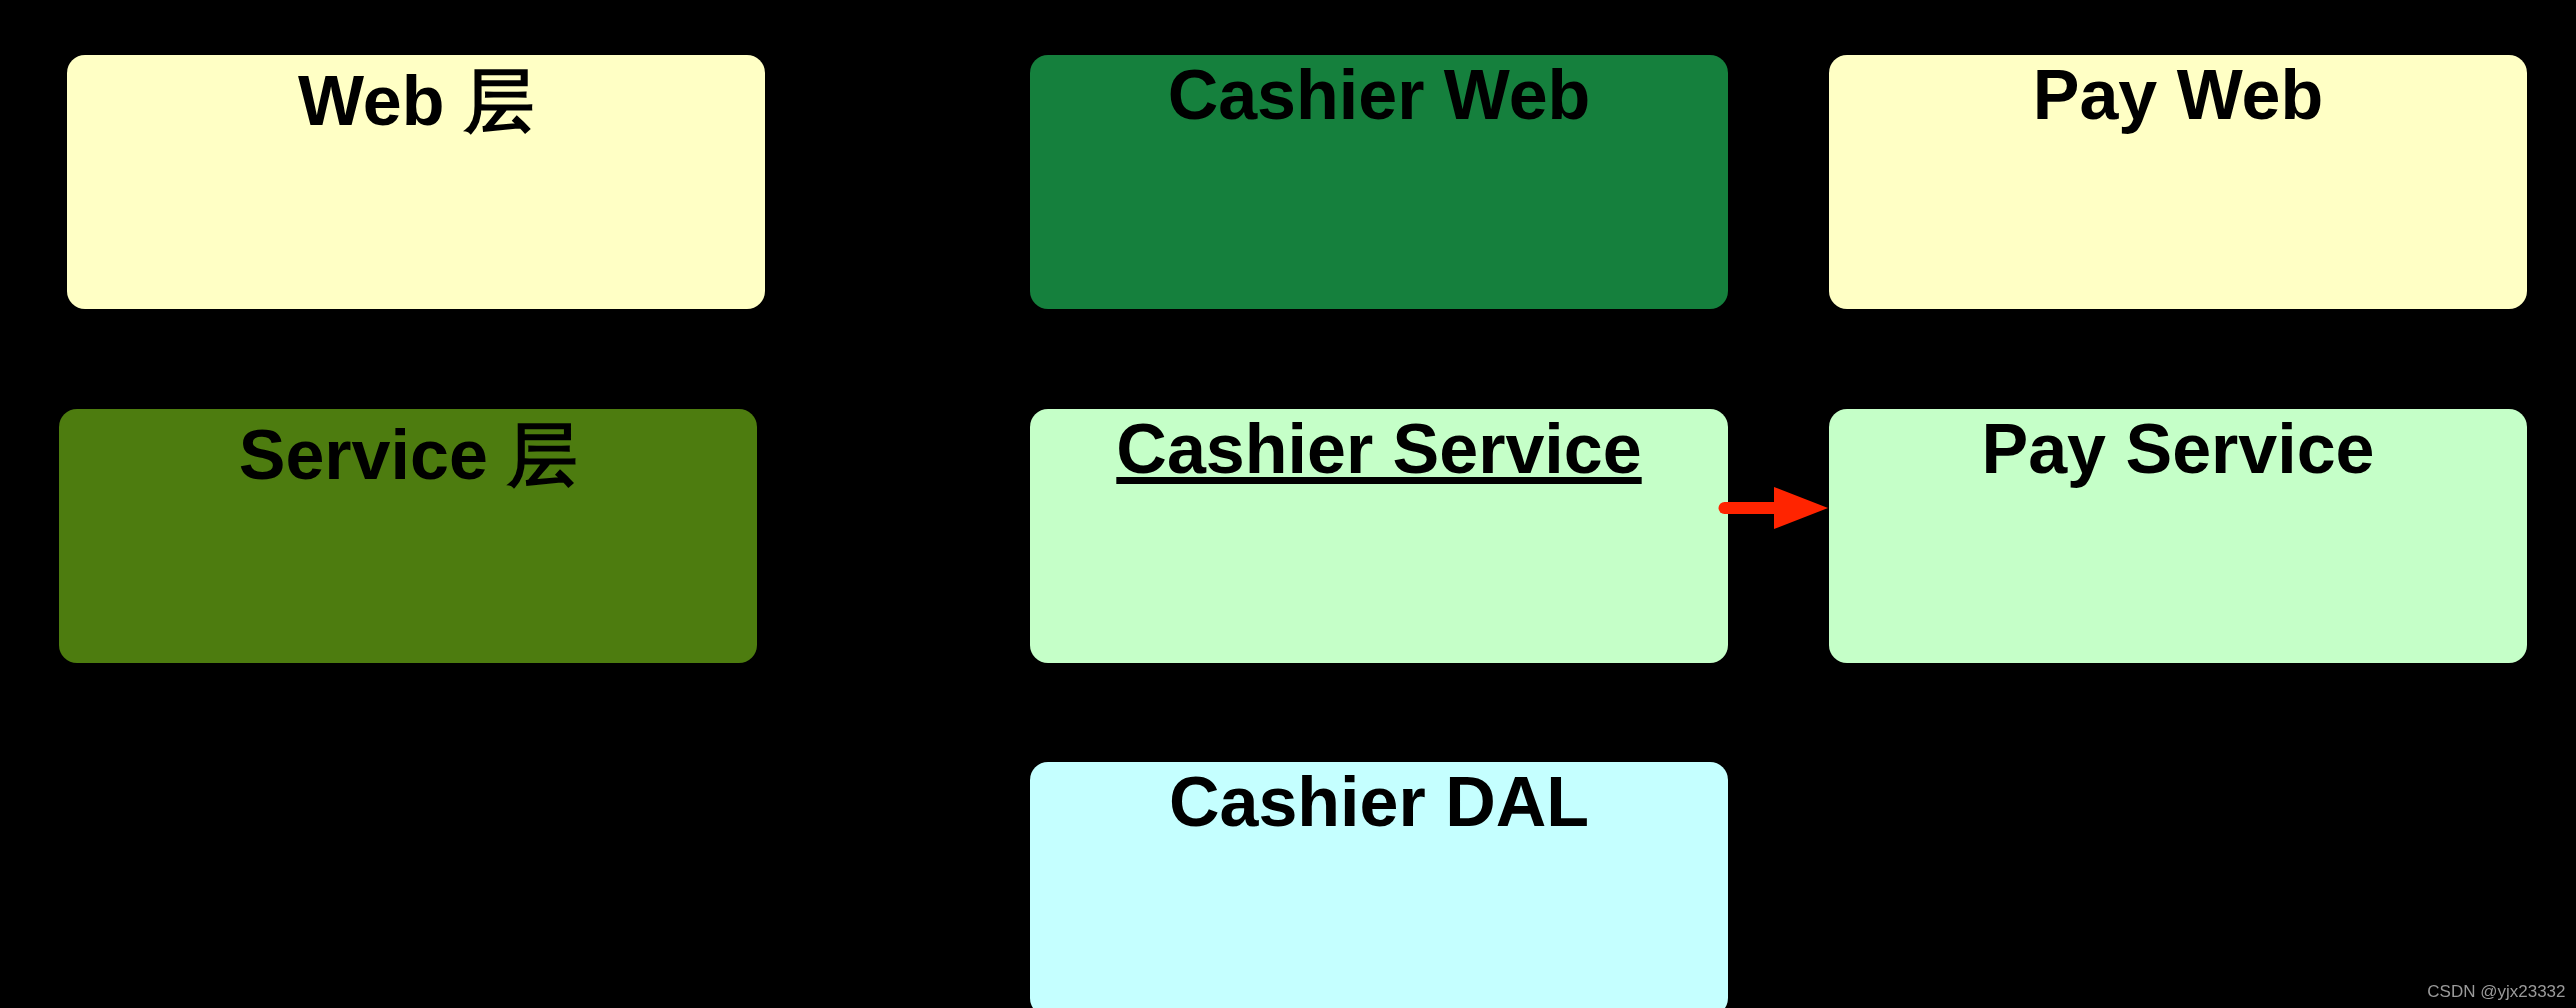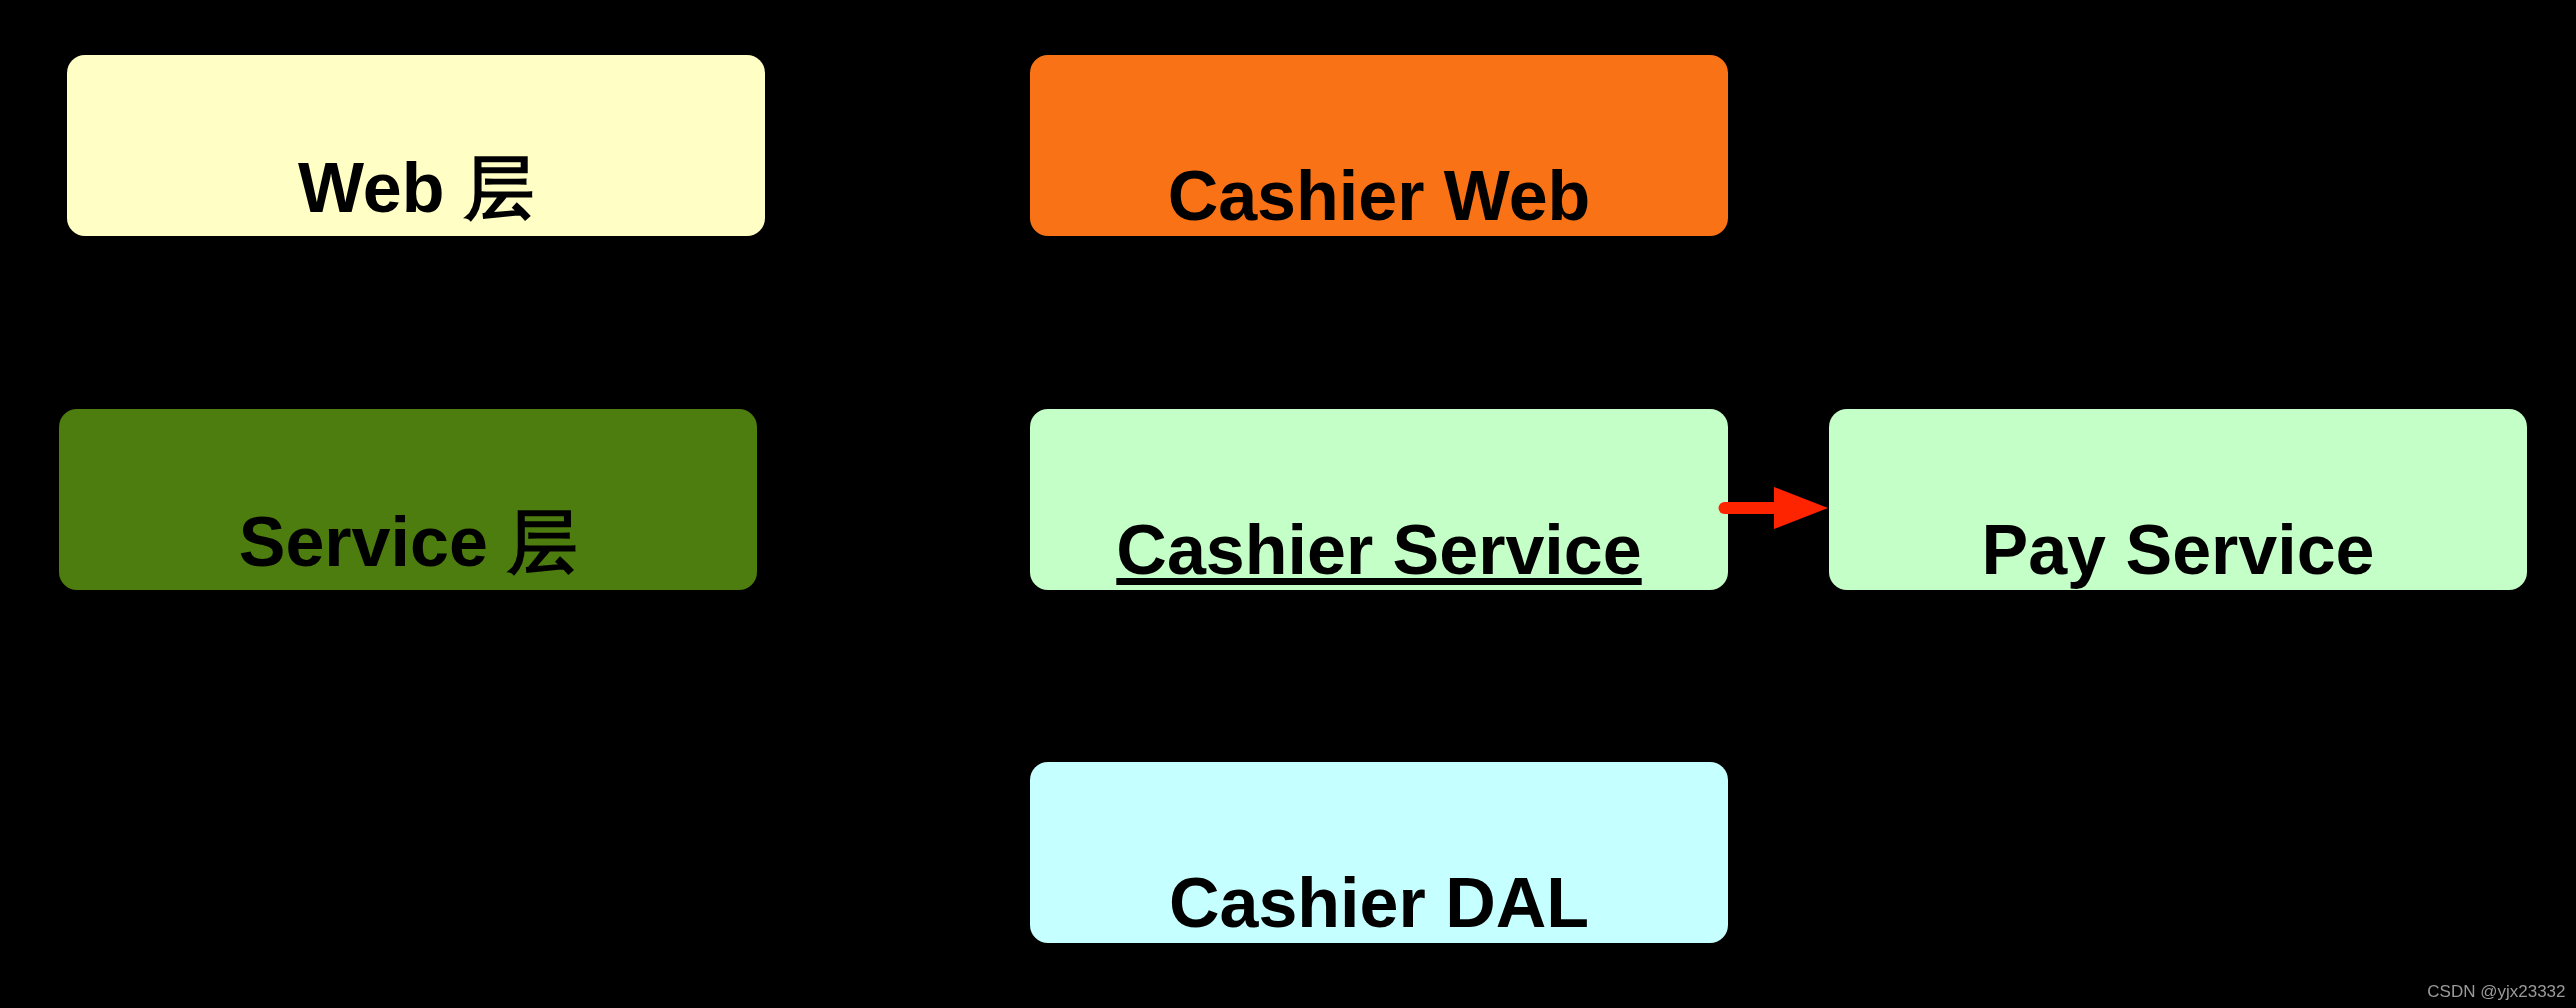--- a/index.html
+++ b/index.html
@@ -14,24 +14,24 @@
   }
   .canvas {
     position: relative;
     width: 2576px;
     height: 1008px;
     background: #000000;
   }
   .box {
     position: absolute;
     width: 698px;
-    height: 181px;
+    height: 254px;
     border-radius: 18px;
     display: flex;
-    align-items: flex-end;
+    align-items: flex-start;
     justify-content: center;
   }
   .box .label {
     font-size: 70px;
     font-weight: 700;
     color: #000000;
     letter-spacing: 0px;
     white-space: nowrap;
   }
   .arrow {
@@ -47,22 +47,25 @@
   }
 </style>
 </head>
 <body>
 
 <div class="canvas" style="background: rgb(0, 0, 0);">
 
   <div class="box" style="left: 67px; top: 55px; background: rgb(255, 255, 197);">
     <span class="label">Web 层</span>
   </div>
-  <div class="box" style="left: 1030px; top: 55px; background: #f97316;">
+  <div class="box" style="left: 1030px; top: 55px; background: #15803d;">
     <span class="label">Cashier Web</span>
+  </div>
+  <div class="box" style="left: 1829px; top: 55px; background: rgb(255, 255, 197);">
+    <span class="label">Pay Web</span>
   </div>
 
   <div class="box" style="left: 59px; top: 409px; background: #4d7c0f;">
     <span class="label">Service 层</span>
   </div>
   <div class="box" style="left: 1030px; top: 409px; background: rgb(197, 255, 200); text-decoration: underline;">
     <span class="label">Cashier Service</span>
   </div>
   <div class="box" style="left: 1829px; top: 409px; background: rgb(197, 255, 200);">
     <span class="label">Pay Service</span>

